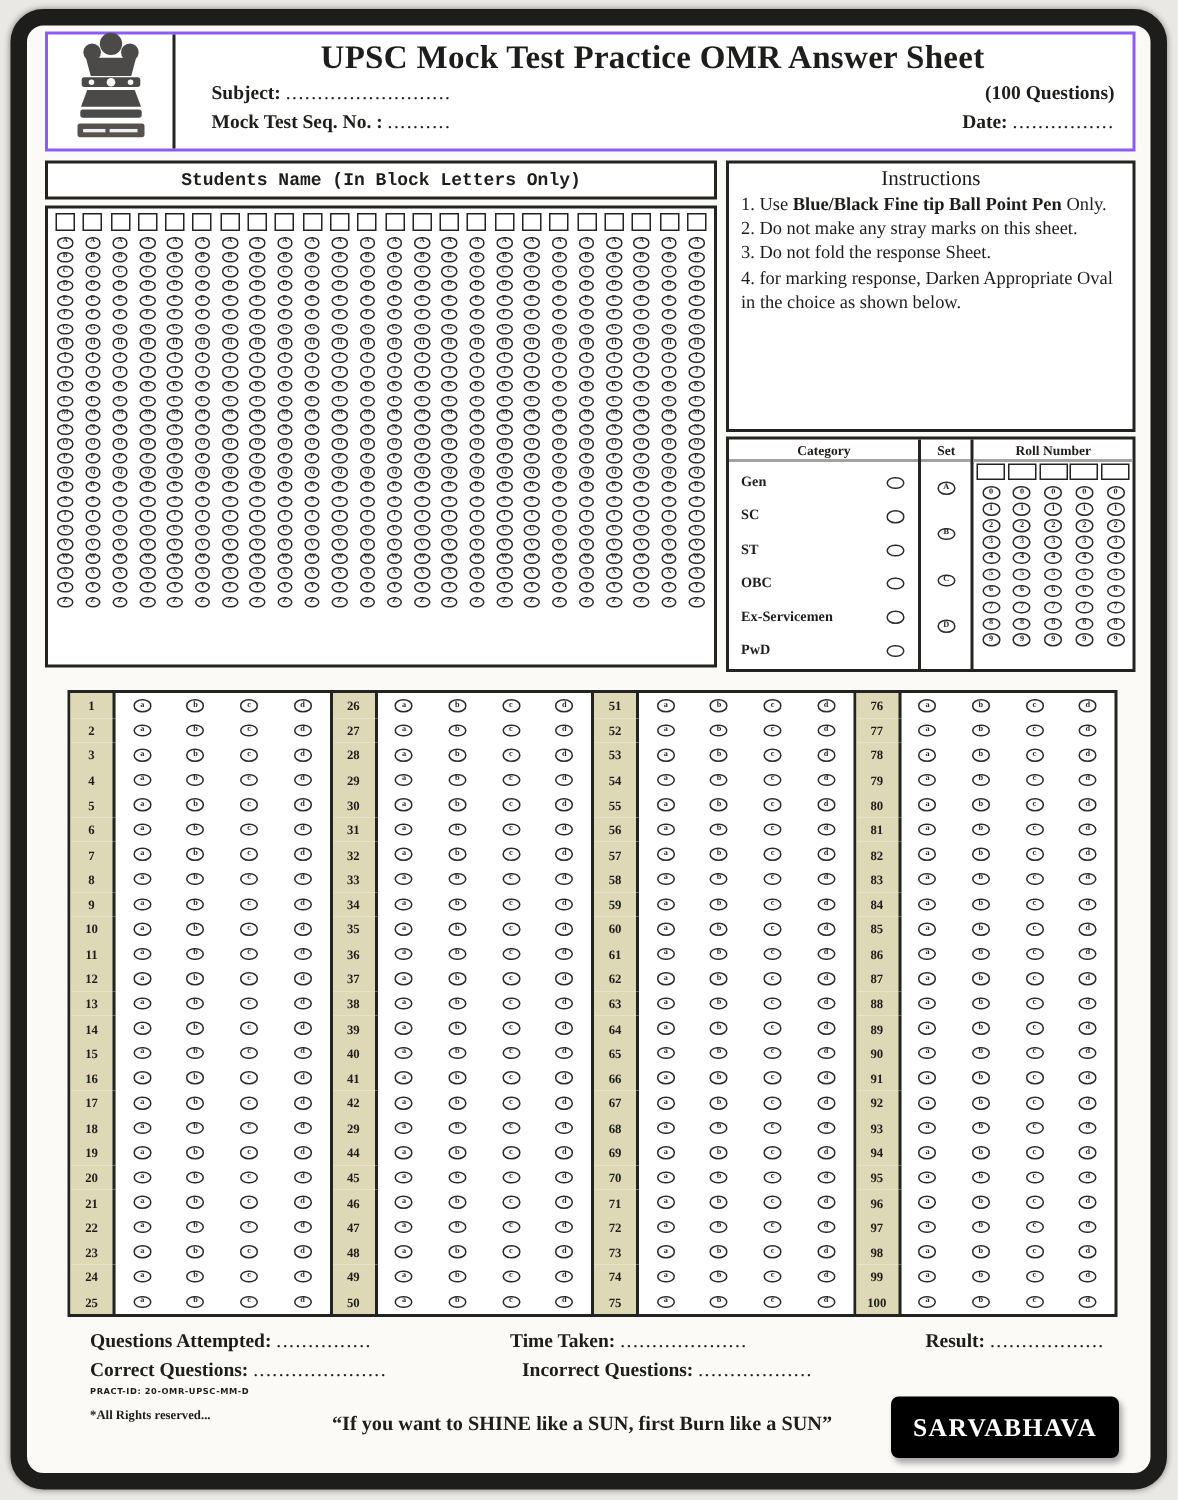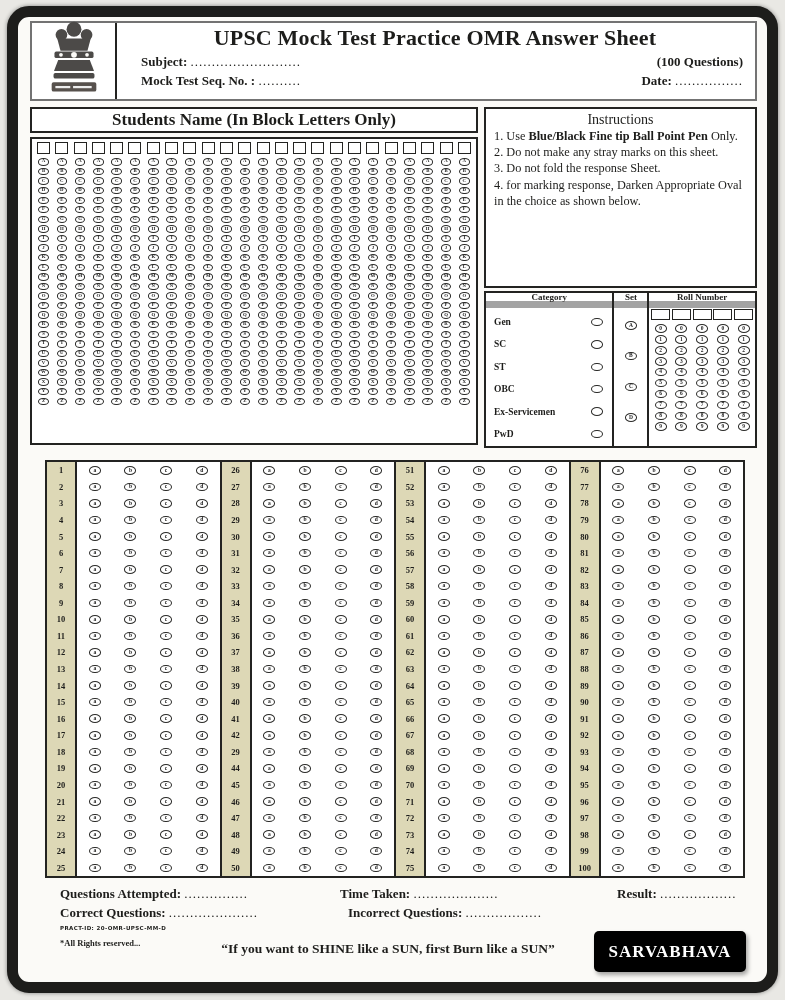--- a/index.html
+++ b/index.html
@@ -15,34 +15,34 @@
     position:absolute; left:7px; top:6px; width:771px; height:987px;
     border:11px solid #1d1d1b; border-radius:22px;
     background:var(--paper,#fbfaf7);
     box-shadow:0 0 4px rgba(0,0,0,.45);
   }
   .content { position:absolute; inset:0; }
 
   
   .header-box {
     position:absolute; left:12px; top:4px; width:727px; height:80px;
-    border:2px solid #737373; display:flex; background:#fff;
+    border:2px solid #8b5cf6; display:flex; background:#fff;
   }
   .emblem-cell { width:85px; border-right:2px solid #232321; display:flex; align-items:center; justify-content:center; }
   .head-right { flex:1; padding:2px 12px 0 10px; }
   .page-title { text-align:center; font-weight:700; font-size:22px; letter-spacing:.2px; }
   .hline { display:flex; justify-content:space-between; font-size:13px; margin-top:3px; padding-left:14px;gap:36px; }
   .hline .lbl { font-weight:700; }
   .dots { font-weight:400; letter-spacing:1px; }
 
   
   .name-title-box {
     position:absolute; left:12px; top:90px; width:448px; height:26px;
     border:2px solid #232321; display:flex; align-items:center; justify-content:center;
-    font-weight:700; font-size:17px; background:#fff;
+    font-weight:700; font-size:12px; background:#fff;font-family:Liberation Mono, monospace;
   }
   .name-grid-box {
     position:absolute; left:12px; top:120px; width:448px; height:308px;
     border:2px solid #232321; background:#fff; padding:3px 5px 0 5px;
   }
   .name-grid { display:flex; justify-content:space-between; height:100%; }
   .ncol { display:flex; flex-direction:column; align-items:center; gap:2.2px; }
   .wbox { width:13px; height:12px; border:1.8px solid #232321; margin-bottom:2px; flex:none; background:#fff; }
 
   
@@ -63,21 +63,21 @@
   .instr-item { font-size:12.3px; line-height:1.32; }
 
   
   .category-box {
     position:absolute; left:466px; top:274px; width:273px; height:157px;
     border:2px solid #232321; background:#fff; display:flex;
   }
   .sec { display:flex; flex-direction:column; }
   .sec + .sec { border-left:2px solid #232321; }
   .sec-cat { width:47%; } .sec-set { width:13%; } .sec-roll { width:40%; }
-  .sec-head { height:15px; border-bottom:7px solid #a3a3a3; display:flex; align-items:center; justify-content:center;
+  .sec-head { height:15px; border-bottom:2px solid #a3a3a3; display:flex; align-items:center; justify-content:center;
               font-weight:700; font-size:9px; flex:none; }
   .cat-rows { flex:1; display:flex; flex-direction:column; justify-content:space-between; padding:9px 0 7px; }
   .cat-row { display:flex; justify-content:space-between; align-items:center; padding:0 9px 0 8px;text-align:right; }
   .cat-label { font-weight:700; font-size:9.5px; }
   .set-body { flex:1; display:flex; flex-direction:column; align-items:center; justify-content:space-between; padding:13px 0 24px; }
   .roll-body { flex:1; display:flex; justify-content:space-evenly; padding-top:1px; }
   .rcol { display:flex; flex-direction:column; align-items:center; gap:2.4px; }
   .rbox { width:19px; height:11px; border:1.6px solid #232321; margin-bottom:2px; flex:none; background:#fff; }
 
   

